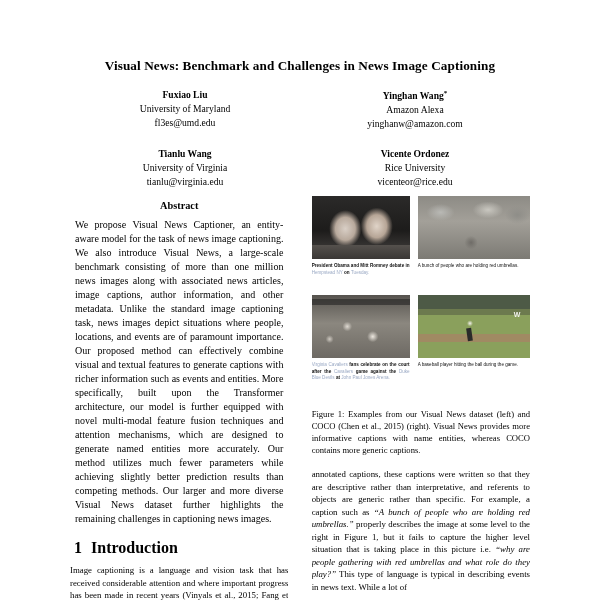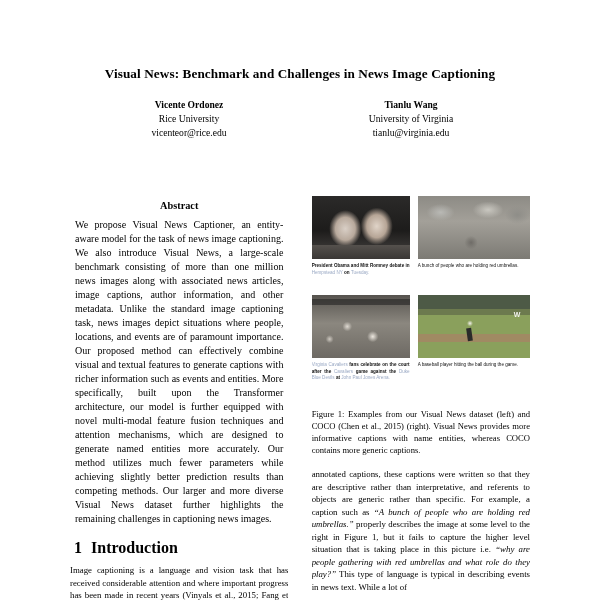--- a/index.html
+++ b/index.html
@@ -12,21 +12,21 @@
     height: 600px;
     overflow: hidden;
     font-family: "Liberation Serif", "DejaVu Serif", serif;
     color: #000000;
   }
   .page {
     position: relative;
     width: 600px;
     height: 600px;
     background: #ffffff;
-    padding: 8px;
+    padding: 0;
     box-sizing: border-box;
   }
 
   
   .title {
     text-align: center;
     font-size: 13.2px;
     font-weight: bold;
     letter-spacing: 0.1px;
     margin: 0;
@@ -224,31 +224,43 @@
 
   .it { font-style: italic; }
 </style>
 </head>
 <body>
 
 <div class="page">
 
   <h1 class="title">Visual News: Benchmark and Challenges in News Image Captioning</h1>
 
+  <div class="authors">
+    <div class="author-col">
+      <div class="author-name">Fuxiao Liu</div>
+      <div class="author-aff">University of Maryland</div>
+      <div class="author-email">fl3es@umd.edu</div>
+    </div>
+    <div class="author-col">
+      <div class="author-name"><span>Yinghan Wang</span><span class="author-sup">*</span></div>
+      <div class="author-aff">Amazon Alexa</div>
+      <div class="author-email">yinghanw@amazon.com</div>
+    </div>
+  </div>
 
   <div class="authors author-row2">
+    <div class="author-col">
+      <div class="author-name">Tianlu Wang</div>
+      <div class="author-aff">University of Virginia</div>
+      <div class="author-email">tianlu@virginia.edu</div>
+    </div>
     <div class="author-col">
       <div class="author-name">Vicente Ordonez</div>
       <div class="author-aff">Rice University</div>
       <div class="author-email">vicenteor@rice.edu</div>
-    </div>
-    <div class="author-col">
-      <div class="author-name">Tianlu Wang</div>
-      <div class="author-aff">University of Virginia</div>
-      <div class="author-email">tianlu@virginia.edu</div>
     </div>
   </div>
 
   <div class="columns">
 
     <div class="col col-left">
       <div class="section-head-centered">Abstract</div>
       <div class="abstract-body">We propose Visual News Captioner, an entity-aware model for the task of news image captioning. We also introduce Visual News, a large-scale benchmark consisting of more than one million news images along with associated news articles, image captions, author information, and other metadata. Unlike the standard image captioning task, news images depict situations where people, locations, and events are of paramount importance. Our proposed method can effectively combine visual and textual features to generate captions with richer information such as events and entities. More specifically, built upon the Transformer architecture, our model is further equipped with novel multi-modal feature fusion techniques and attention mechanisms, which are designed to generate named entities more accurately. Our method utilizes much fewer parameters while achieving slightly better prediction results than competing methods. Our larger and more diverse Visual News dataset further highlights the remaining challenges in captioning news images.</div>
 
       <div class="section-head">

